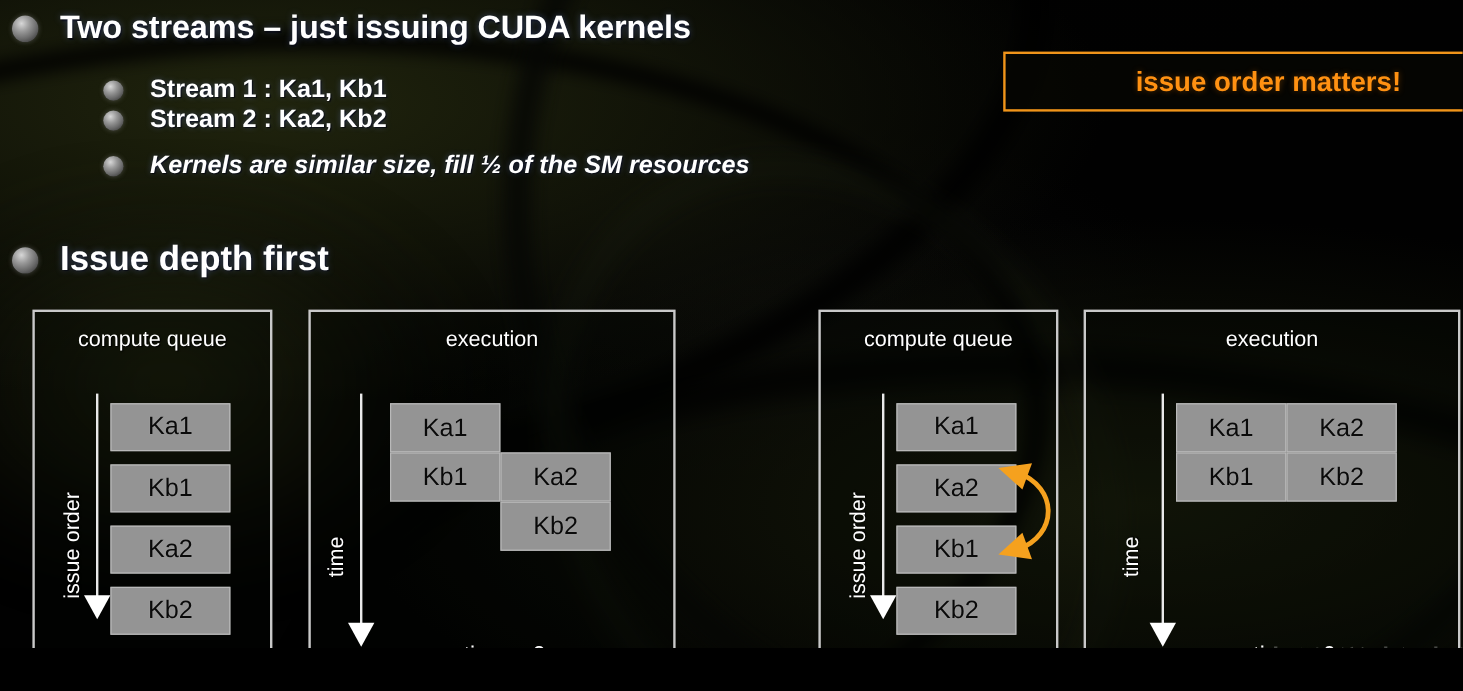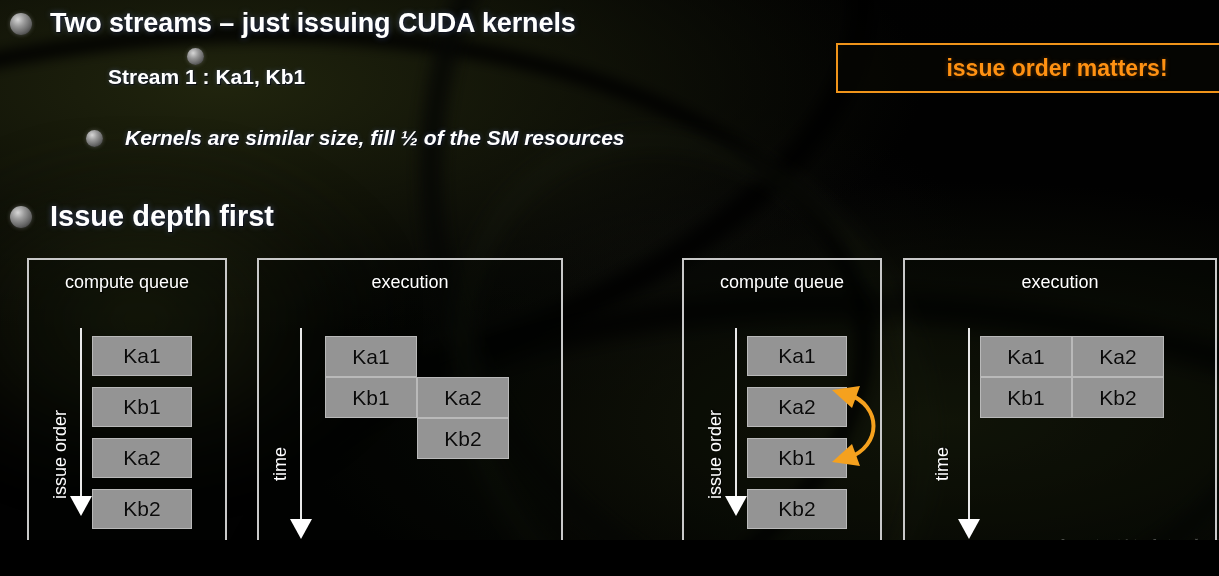--- a/index.html
+++ b/index.html
@@ -224,23 +224,27 @@
   <div class="swoosh sw3"></div>
   <div class="swoosh sw4"></div>
   <div class="swoosh sw5"></div>
   <div class="glow-left"></div>
 
   <div class="bullet-row" style="left:10px; top:8px;">
     <span class="sphere big"></span>
     <span class="txt-title" style="margin-left:18px;">Two streams – just issuing CUDA kernels</span>
   </div>
 
-  <div class="bullet-row" style="left:86px; top:48px;flex-direction:column;">
+  <div class="bullet-row" style="left:86px; top:63px;">
     <span class="sphere small"></span>
     <span class="txt-sub" style="margin-left:22px;">Stream 1 : Ka1, Kb1</span>
+  </div>
+  <div class="bullet-row" style="left:86px; top:88px;">
+    <span class="sphere small"></span>
+    <span class="txt-sub" style="margin-left:22px;">Stream 2 : Ka2, Kb2</span>
   </div>
   <div class="bullet-row" style="left:86px; top:126px;">
     <span class="sphere small"></span>
     <span class="txt-sub" style="margin-left:22px;font-style:italic;">Kernels are similar size, fill ½ of the SM resources</span>
   </div>
 
   <div id="callout">
     <span class="label">issue order matters!</span>
   </div>
 

